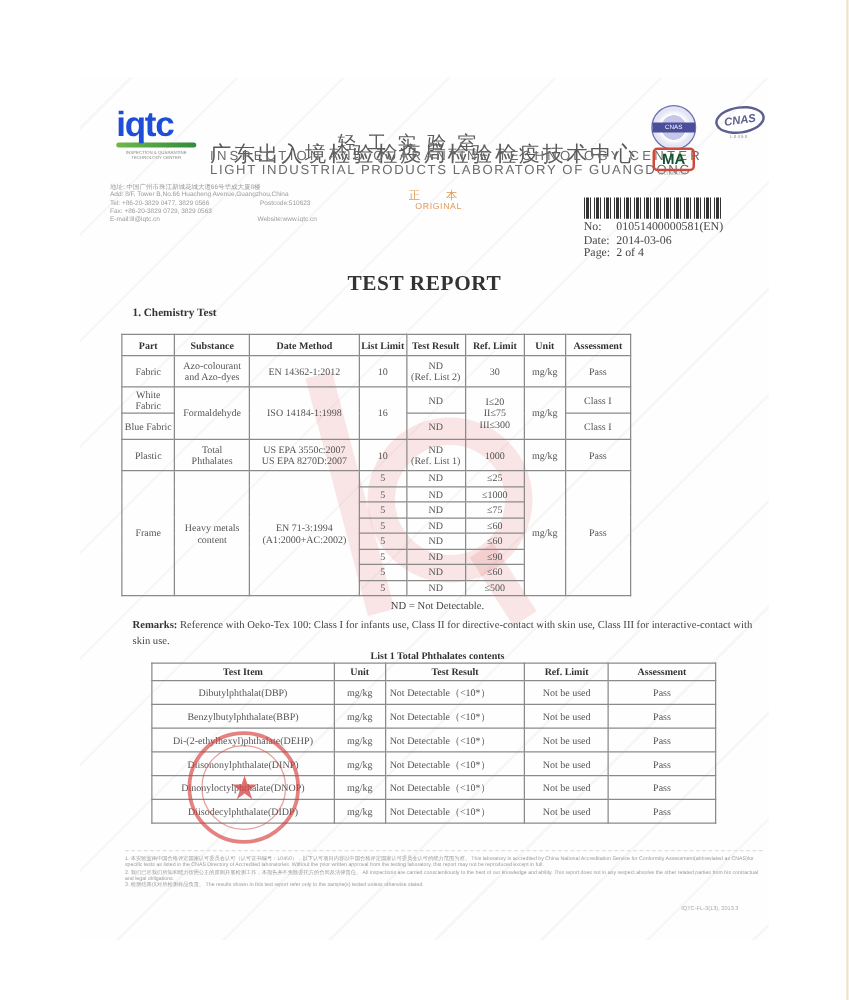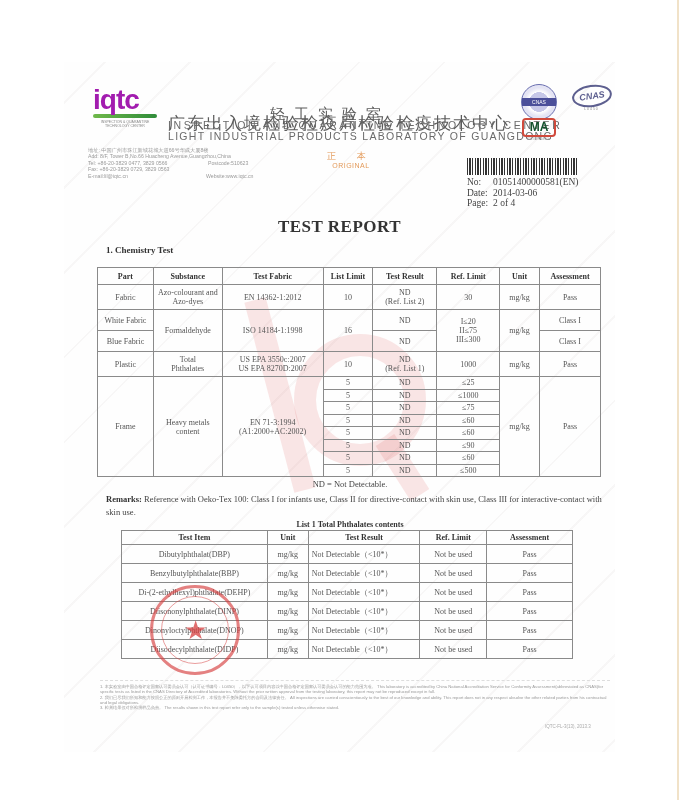--- a/index.html
+++ b/index.html
@@ -3,21 +3,21 @@
 <meta charset="utf-8">
 <style>
   html, body { margin:0; padding:0; }
   body { width:679px; height:800px; background:#ffffff; position:relative; overflow:hidden; font-family:"Liberation Serif", serif; color:#333; }
   .page { position:absolute; left:64px; top:62px; width:551px; height:690px; background:#fefefe; }
   .wm { position:absolute; left:64px; top:62px; width:551px; height:690px; pointer-events:none; opacity:0.55;
         background-image: repeating-linear-gradient(135deg, transparent 0 28px, rgba(190,180,180,0.18) 28px 30px, transparent 30px 60px); }
   .edge { position:absolute; right:0; top:0; width:2px; height:800px; background:#f1e2c8; }
 
   .logo { position:absolute; left:93px; top:87px; }
-  .logo-text { font-family:"Liberation Sans", sans-serif; font-weight:bold; font-size:28px; color:#a21caf; letter-spacing:-1px; line-height:26px; }
+  .logo-text { font-family:"Liberation Sans", sans-serif; font-weight:bold; font-size:28px; color:#1d4ed8; letter-spacing:-1px; line-height:26px; }
   .logo-swoosh { width:64px; height:4px; background:linear-gradient(90deg,#6fb84a,#2f8c3a); border-radius:2px; margin-top:1px; }
   .logo-sub { font-family:"Liberation Sans", sans-serif; font-size:3.5px; color:#888; margin-top:2px; width:64px; text-align:center; }
 
   .cn-title { position:absolute; left:168px; top:84px; font-family:"DejaVu Sans", sans-serif; font-size:17px; color:#5a5a5a; letter-spacing:2px; white-space:nowrap;margin-top:28px; }
   .cn-sub { position:absolute; left:270px; top:105px; font-family:"DejaVu Sans", sans-serif; font-size:15px; color:#5a5a5a; letter-spacing:9px; white-space:nowrap; }
   .en-title { position:absolute; left:168px; top:120px; font-family:"Liberation Sans", sans-serif; font-size:10.5px; color:#6a6a6a; letter-spacing:1.3px; line-height:11px; white-space:nowrap; }
 
   .badge { position:absolute; font-family:"Liberation Sans", sans-serif; text-align:center; }
   .b-cnas1 { left:521px; top:84px; width:34px; height:34px; border-radius:50%; border:1px solid #6a6fb0; background:radial-gradient(circle,#c6c7e8 0 40%, #ffffff 42%, #e4e4f4 60%); }
   .b-cnas1 .band { position:absolute; left:0; top:13px; width:34px; height:8px; background:#4b4f9a; color:#fff; font-size:5px; line-height:8px; }
@@ -38,21 +38,21 @@
      background:repeating-linear-gradient(90deg,#333 0 1px,#fff 1px 2px,#333 2px 4px,#fff 4px 5px,#333 5px 6px,#fff 6px 8px); }
   .meta { position:absolute; left:467px; top:177px; font-size:9.5px; line-height:10.5px; color:#444; }
   .meta .k { display:inline-block; width:26px; }
 
   .report-title { position:absolute; left:0; width:679px; top:217px; text-align:center; font-size:17px; font-weight:bold; color:#333; letter-spacing:0.5px; }
   .section { position:absolute; left:106px; top:245px; font-size:9px; font-weight:bold; color:#333; }
 
   table { border-collapse:collapse; position:absolute; font-family:"Liberation Serif", serif; color:#555; }
   td, th { border:1px solid #8a8a8a; text-align:center; vertical-align:middle; padding:0; font-size:8px; line-height:9px; }
   th { font-weight:bold; color:#333; }
-  .t1 { left:97px; top:267px; width:504px; }
+  .t1 { left:97px; top:267px; width:408px; }
   .t1 th { height:16px; }
   .note { position:absolute; left:0; width:700px; top:479px; text-align:center; font-size:8.5px; color:#444; }
   .remarks { position:absolute; left:106px; top:493px; width:500px; font-size:8.5px; line-height:13px; color:#444; }
   .remarks b { color:#333;text-align:right; }
   .list-title { position:absolute; left:0; width:700px; top:520px; text-align:center; font-size:8px; font-weight:bold; color:#333; }
   .t2 { left:121px; top:530px; width:452px; }
   .t2 th { height:13px; }
   .t2 td { height:18px;margin-top:24px; }
 
   .stamp { position:absolute; left:150px; top:585px; width:90px; height:90px; border-radius:50%; border:3px solid rgba(214,62,62,0.65); box-sizing:border-box; pointer-events:none; }
@@ -129,21 +129,21 @@
       <col style="width:50px">
       <col style="width:64px">
       <col style="width:63px">
       <col style="width:40px">
       <col style="width:61px">
     </colgroup>
   <tbody>
       <tr>
     <th>Part</th>
     <th>Substance</th>
-    <th>Test Fabric</th>
+    <th>Date Method</th>
     <th>List Limit</th>
     <th>Test Result</th>
     <th>Ref. Limit</th>
     <th>Unit</th>
     <th>Assessment</th>
   </tr>
   <tr style="height:25px">
     <td>Fabric</td>
     <td>Azo-colourant and Azo-dyes</td>
     <td>EN 14362-1:2012</td>

